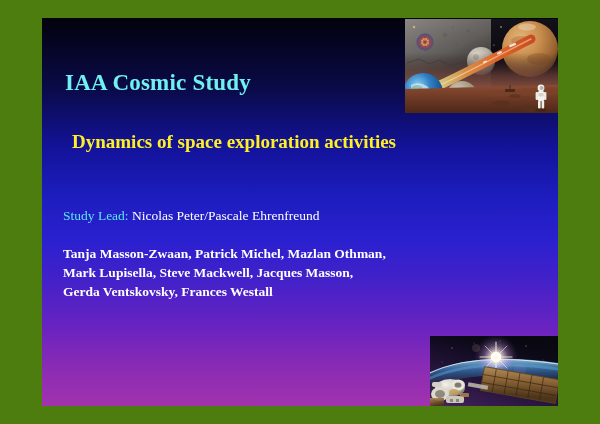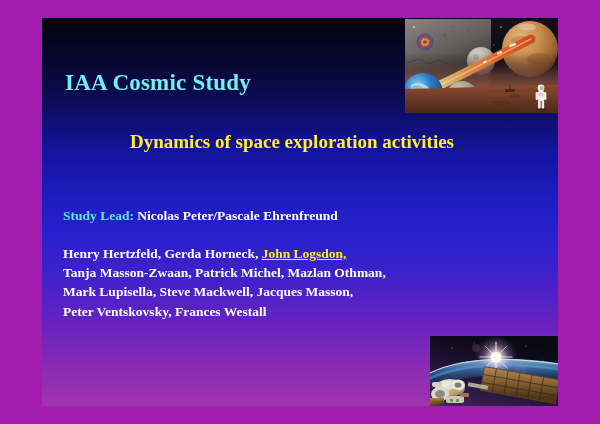--- a/index.html
+++ b/index.html
@@ -11,21 +11,21 @@
     width: 600px;
     height: 424px;
     overflow: hidden;
     font-family: "Liberation Serif", "DejaVu Serif", serif;
   }
 
   #slide-canvas {
     position: relative;
     width: 600px;
     height: 424px;
-    background: #a21caf;
+    background: #4d7c0f;
   }
 
   
   #slide-surface {
     position: absolute;
     left: 42px;
     top: 18px;
     width: 516px;
     height: 388px;
     background: linear-gradient(to bottom,
@@ -53,35 +53,34 @@
     letter-spacing: 0.2px;
     white-space: nowrap;
   }
 
   
   #subtitle-block {
     position: absolute;
     left: 30px;
     top: 112px;
     width: 440px;
-    text-align: center;
     font-size: 19px;
     font-weight: bold;
     color: #ffef28;
     line-height: 24px;
   }
   .subtitle-line { display: block; white-space: nowrap; }
 
   
   #study-lead-line {
     position: absolute;
     left: 21px;
     top: 190px;
     font-size: 13.5px;
-    font-weight: bold;
+    font-weight: normal;
     white-space: nowrap;
   }
   #study-lead-label { color: #5fe6ec; }
   #study-lead-value { color: #ffffff; }
 
   
   #author-list {
     position: absolute;
     left: 21px;
     top: 226px;
@@ -131,24 +130,23 @@
 
     <div id="subtitle-block">
       <span class="subtitle-line">Dynamics of space exploration activities</span>
     </div>
 
     <div id="study-lead-line">
       <span id="study-lead-label">Study Lead:</span><span id="study-lead-value"> Nicolas Peter/Pascale Ehrenfreund</span>
     </div>
 
     <div id="author-list">
-      <span class="author-line"><span>Henry Hertzfeld, Gerda Horneck, </span><span class="author-highlight">John Logsdon,</span></span>
       <span class="author-line">Tanja Masson-Zwaan,  Patrick Michel,  Mazlan Othman,</span>
       <span class="author-line">Mark Lupisella, Steve Mackwell, Jacques Masson,</span>
-      <span class="author-line">Peter Ventskovsky, Frances Westall</span>
+      <span class="author-line">Gerda Ventskovsky, Frances Westall</span>
     </div>
 
     <div id="space-montage-image">
       <svg width="153" height="94" viewBox="0 0 153 94" xmlns="http://www.w3.org/2000/svg">
         <defs>
           <linearGradient id="mg-sky" x1="0" y1="0" x2="0.25" y2="1">
             <stop offset="0%" stop-color="#17161c"></stop>
             <stop offset="50%" stop-color="#0c0b12"></stop>
             <stop offset="100%" stop-color="#080710"></stop>
           </linearGradient>

